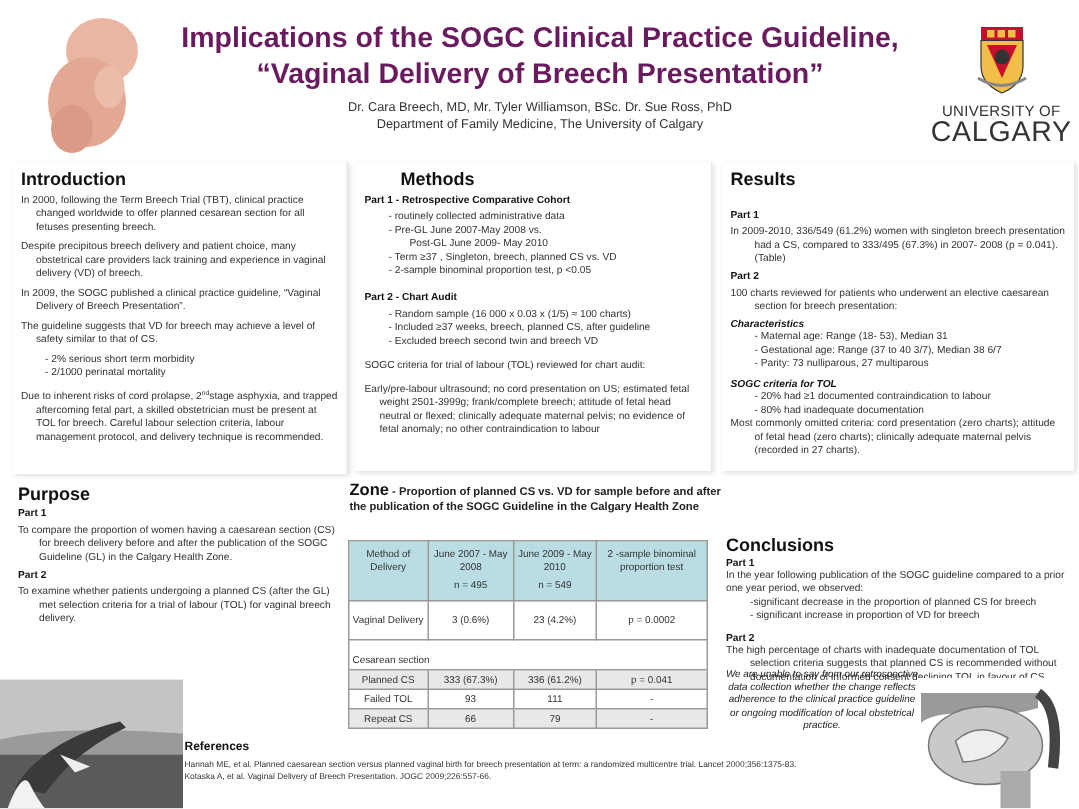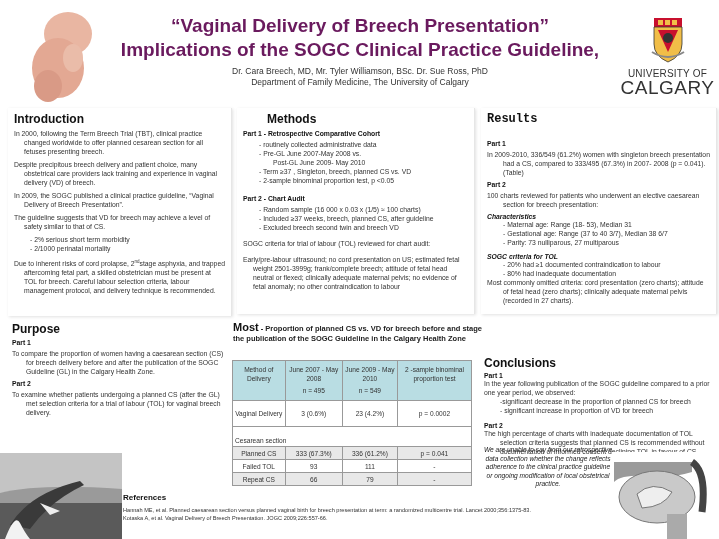--- a/index.html
+++ b/index.html
@@ -70,22 +70,22 @@
 <body>
 
 <div class="header">
   <svg class="fetus" viewBox="0 0 88 100">
     <ellipse cx="50" cy="28" rx="24" ry="22" fill="#e9b6a2"></ellipse>
     <ellipse cx="40" cy="62" rx="26" ry="30" fill="#e3a893"></ellipse>
     <ellipse cx="30" cy="80" rx="14" ry="16" fill="#d99a86"></ellipse>
     <ellipse cx="55" cy="52" rx="10" ry="14" fill="#eabca9"></ellipse>
   </svg>
   <div class="title">
+    <div>Implications of the SOGC Clinical Practice Guideline,</div>
     <div>“Vaginal Delivery of Breech Presentation”</div>
-    <div>Implications of the SOGC Clinical Practice Guideline,</div>
   </div>
   <div class="authors">
     <div>Dr. Cara Breech, MD, Mr. Tyler Williamson, BSc. Dr. Sue Ross, PhD</div>
     <div>Department of Family Medicine, The University of Calgary</div>
   </div>
   <div class="logo">
     <svg class="crest" viewBox="0 0 40 46">
       <rect x="6" y="0" width="28" height="9" fill="#c8102e"></rect>
       <rect x="10" y="2" width="5" height="5" fill="#f1be48"></rect>
       <rect x="17" y="2" width="5" height="5" fill="#f1be48"></rect>
@@ -132,21 +132,21 @@
   <div class="li">- Random sample (16 000 x 0.03 x (1/5) ≈ 100 charts)</div>
   <div class="li">- Included ≥37 weeks, breech, planned CS, after guideline</div>
   <div class="li">- Excluded breech second twin and breech VD</div>
   <div class="gap"></div>
   <p>SOGC criteria for trial of labour (TOL) reviewed for chart audit:</p>
   <div class="gap"></div>
   <p class="hang">Early/pre-labour ultrasound; no cord presentation on US; estimated fetal weight 2501-3999g; frank/complete breech; attitude of fetal head neutral or flexed; clinically adequate maternal pelvis; no evidence of fetal anomaly;  no other contraindication to labour</p>
 </div>
 
 <div class="tbl-title">
-  <span class="big">Most</span><span> - Proportion of planned CS vs. VD for breech before and stage the publication of the SOGC Guideline in the Calgary Health Zone</span>
+  <span class="big">Zone</span><span> - Proportion of planned CS vs. VD for sample before and after the publication of the SOGC Guideline in the Calgary Health Zone</span>
 </div>
 <table>
   <tbody>
       <tr>
     <th style="width:22%;"><span>Method of Delivery</span></th>
     <th style="width:24%;"><span>June 2007 - May 2008</span><br><span style="display:inline-block;margin-top:3px;">n = 495</span></th>
     <th style="width:23%;"><span>June 2009 - May 2010</span><br><span style="display:inline-block;margin-top:3px;">n = 549</span></th>
     <th style="width:31%;"><span>2 -sample binominal proportion test</span></th>
   </tr>
   <tr class="row-vd">
@@ -173,21 +173,21 @@
   <tr class="row-g">
     <td>Repeat CS</td>
     <td>66</td>
     <td>79</td>
     <td>-</td>
   </tr>
 </tbody>
   </table>
 
 <div class="panel" style="left:481px;top:108px;width:236px;height:206px;padding:4px 6px;">
-  <h2 style="margin-bottom:14px;font-family:Liberation Mono, monospace;">Results</h2>
+  <h2 style="margin-bottom:14px;">Results</h2>
   <div class="part">Part 1</div>
   <p class="hang" style="padding-left:16px;text-indent:-16px;">In 2009-2010, 336/549 (61.2%) women with singleton breech presentation had a CS, compared to 333/495 (67.3%) in 2007-  2008  (p = 0.041). (Table)</p>
   <div class="part">Part 2</div>
   <p class="hang" style="padding-left:16px;text-indent:-16px;">100 charts reviewed for patients who underwent an elective caesarean section for breech presentation:</p>
   <div class="ital" style="margin-top:2px;">Characteristics</div>
   <div class="li">- Maternal age: Range (18- 53), Median 31</div>
   <div class="li">- Gestational age: Range (37 to 40 3/7), Median 38 6/7</div>
   <div class="li">- Parity: 73 nulliparous, 27 multiparous</div>
   <div class="ital">SOGC criteria for TOL</div>
   <div class="li">- 20% had ≥1 documented contraindication to labour</div>

